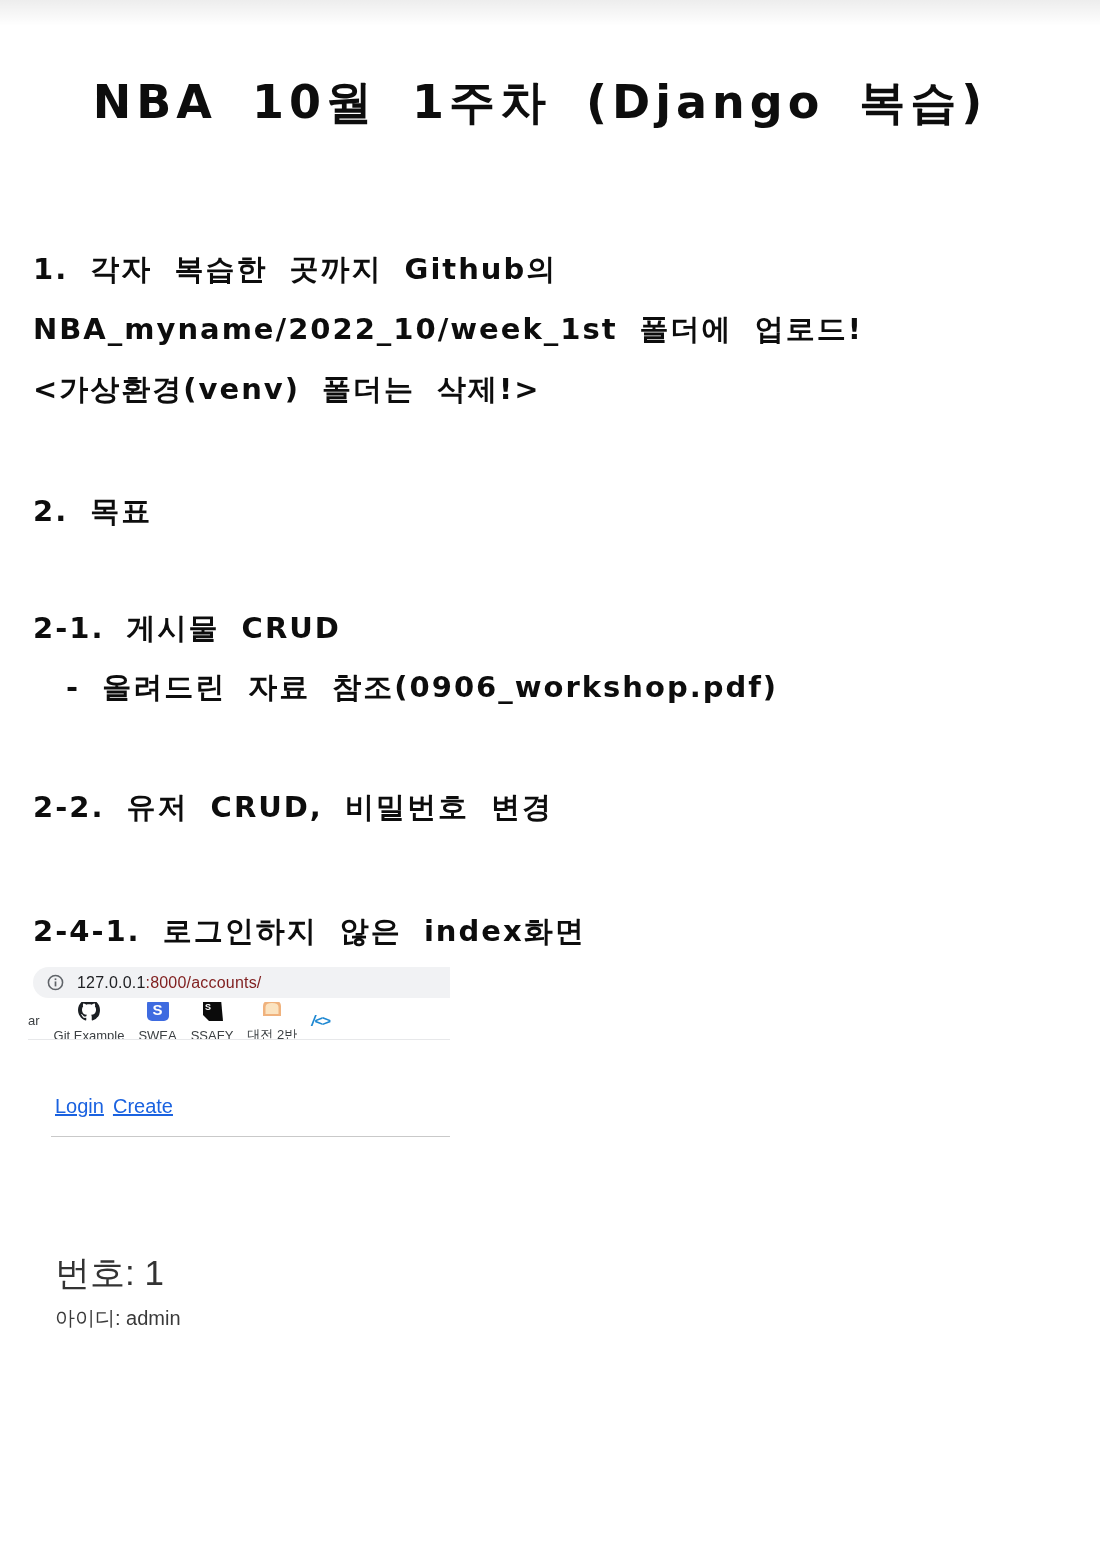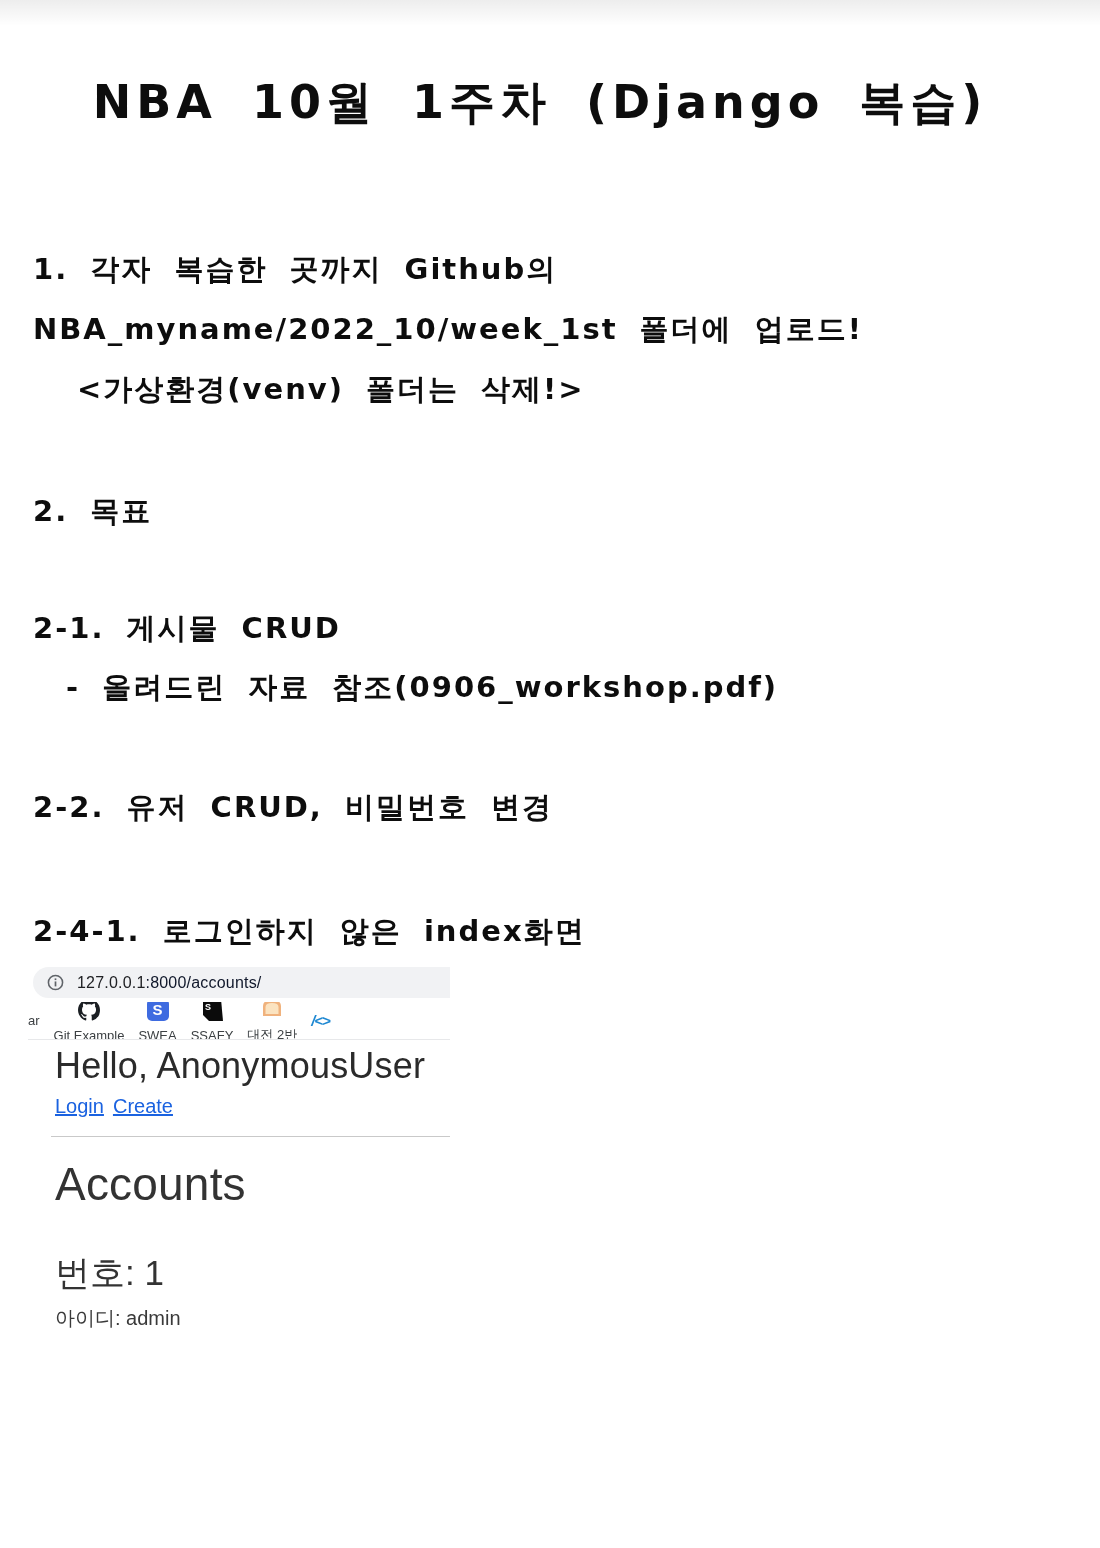--- a/index.html
+++ b/index.html
@@ -18,21 +18,21 @@
     font-family:"DejaVu Sans",sans-serif;
     letter-spacing:2px;word-spacing:10px;white-space:nowrap;
   }
   .doc-title{
     top:72px;left:0;width:1080px;text-align:center;
     font-size:46px;letter-spacing:5px;word-spacing:14px;
   }
   .note{font-size:29px;left:33px;}
   .n-l1{top:250px;}
   .n-l2{top:310px;}
-  .n-l3{top:370px;margin-left:44px;}
+  .n-l3{top:370px;}
   .n-s2{top:492px;}
   .n-s21{top:609px;}
   .n-s21sub{top:668px;left:66px;}
   .n-s22{top:788px;}
   .n-s221{top:912px;}
   
   .shot{
     position:absolute;left:28px;top:963px;width:422px;height:378px;
     background:#ffffff;overflow:hidden;
   }
@@ -41,21 +41,21 @@
     background:#f1f2f4;border-radius:16px 0 0 16px;
   }
   .url-pill .info-ic{
     position:absolute;left:14px;top:7px;width:17px;height:17px;
   }
   .url-text{
     position:absolute;left:44px;top:5px;font-size:16px;line-height:21px;
     letter-spacing:0.2px;white-space:nowrap;
   }
   .url-host{color:#202124;}
-  .url-path{color:#0f172a;}
+  .url-path{color:#7f1d1d;}
   
   .bm-bar{
     position:absolute;left:0;top:39px;right:0;height:37px;
     display:flex;align-items:center;gap:14px;
     font-size:13px;color:#3c4043;white-space:nowrap;overflow:hidden;
   }
   .bm{display:flex;align-items:center;gap:7px;cursor:pointer;flex-direction:column;}
   .bm-frag{color:#3c4043;}
   .bm-ic{width:22px;height:22px;flex:0 0 auto;display:block;}
   .swea-ic{width:22px;height:22px;border-radius:5px;background:#3e6be0;
@@ -135,24 +135,22 @@
     </div>
 
     <div class="bm">
       <span class="code-ic">/&lt;&gt;</span>
 
     </div>
   </div>
 
   <div class="bm-sep"></div>
 
-  <div class="dj-hello">Hello, AnonymousUser</div>
 
   <div class="dj-links">
     <a>Login</a><a>Create</a>
   </div>
 
   <div class="dj-hr"></div>
 
-  <div class="dj-accounts">Accounts</div>
   <div class="dj-num">번호: 1</div>
   <div class="dj-id">아이디: admin</div>
 </div>
 
 </body></html>

